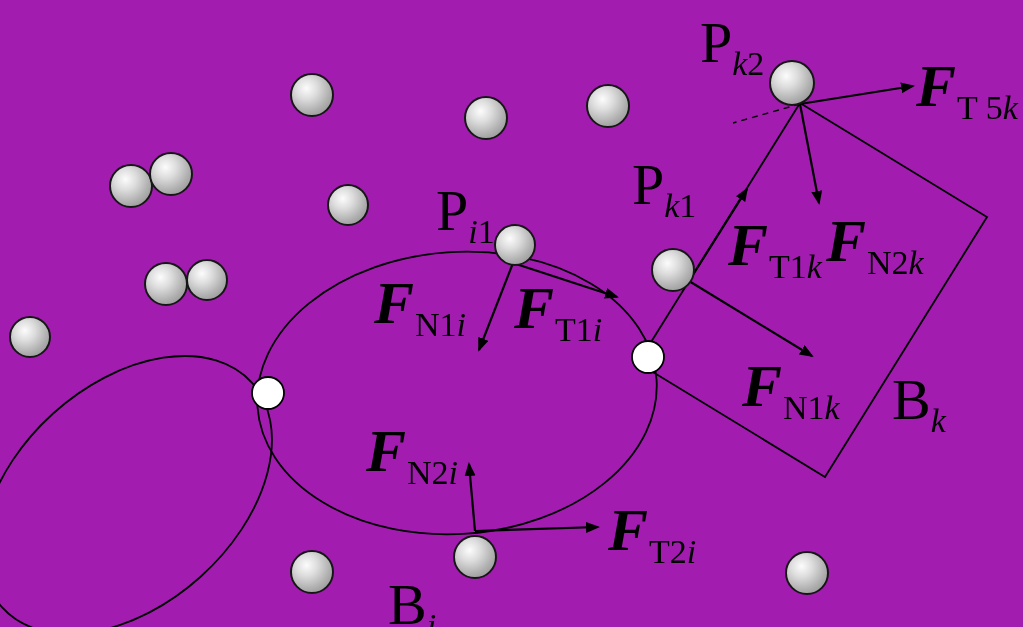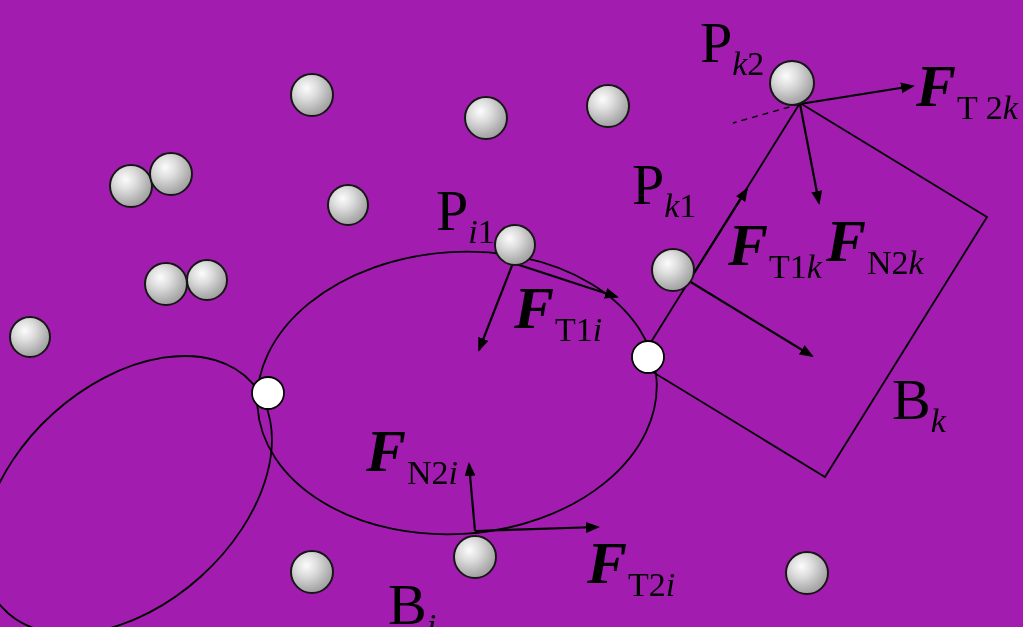--- a/index.html
+++ b/index.html
@@ -55,24 +55,26 @@
       <circle cx="30" cy="337" r="20" fill="url(#sphGrad)" stroke="#161616" stroke-width="2"></circle>
       <circle cx="312" cy="572" r="21" fill="url(#sphGrad)" stroke="#161616" stroke-width="2"></circle>
       <circle cx="807" cy="573" r="21" fill="url(#sphGrad)" stroke="#161616" stroke-width="2"></circle>
       <circle cx="475" cy="557" r="21" fill="url(#sphGrad)" stroke="#161616" stroke-width="2"></circle>
       <circle cx="515" cy="245" r="20" fill="url(#sphGrad)" stroke="#161616" stroke-width="2"></circle>
       <circle cx="673" cy="270" r="21" fill="url(#sphGrad)" stroke="#161616" stroke-width="2"></circle>
       <circle cx="792" cy="83" r="22" fill="url(#sphGrad)" stroke="#161616" stroke-width="2"></circle>
     </svg>
   <div id="labels">
       <div class="lbl" style="left: 700px; top: 14px;"><span class="main">P</span><span class="sub"><span class="it">k</span><span>2</span></span></div>
-      <div class="lbl force" style="left: 916px; top: 56px;"><span class="main">F</span><span class="sub"><span>T 2</span><span class="it">k</span></span></div>
+      <div class="lbl force" style="left: 916px; top: 56px;"><span class="main">F</span><span class="sub"><span>T 5</span><span class="it">k</span></span></div>
       <div class="lbl force" style="left: 826px; top: 191px; margin-top: 20px;"><span class="main">F</span><span class="sub"><span>N2</span><span class="it">k</span></span></div>
       <div class="lbl force" style="left: 728px; top: 215px;"><span class="main">F</span><span class="sub"><span>T1</span><span class="it">k</span></span></div>
+      <div class="lbl force" style="left: 742px; top: 356px;"><span class="main">F</span><span class="sub"><span>N1</span><span class="it">k</span></span></div>
       <div class="lbl" style="left: 892px; top: 371px; text-align: center;"><span class="main">B</span><span class="sub"><span class="it">k</span></span></div>
       <div class="lbl" style="left: 632px; top: 156px;"><span class="main">P</span><span class="sub"><span class="it">k</span><span>1</span></span></div>
       <div class="lbl" style="left: 436px; top: 182px;"><span class="main">P</span><span class="sub"><span class="it">i</span><span>1</span></span></div>
+      <div class="lbl force" style="left: 374px; top: 273px;"><span class="main">F</span><span class="sub"><span>N1</span><span class="it">i</span></span></div>
       <div class="lbl force" style="left: 514px; top: 278px;"><span class="main">F</span><span class="sub"><span>T1</span><span class="it">i</span></span></div>
       <div class="lbl force" style="left: 366px; top: 421px;"><span class="main">F</span><span class="sub"><span>N2</span><span class="it">i</span></span></div>
-      <div class="lbl force" style="left: 587px; top: 500px; margin-top: 33px;"><span class="main">F</span><span class="sub"><span>T2</span><span class="it">i</span></span></div>
+      <div class="lbl force" style="left: 608px; top: 500px;"><span class="main">F</span><span class="sub"><span>T2</span><span class="it">i</span></span></div>
       <div class="lbl" style="left: 388px; top: 552px; margin-top: 24px;"><span class="main">B</span><span class="sub"><span class="it">i</span></span></div>
     </div>
 </div>
 
 </body></html>

